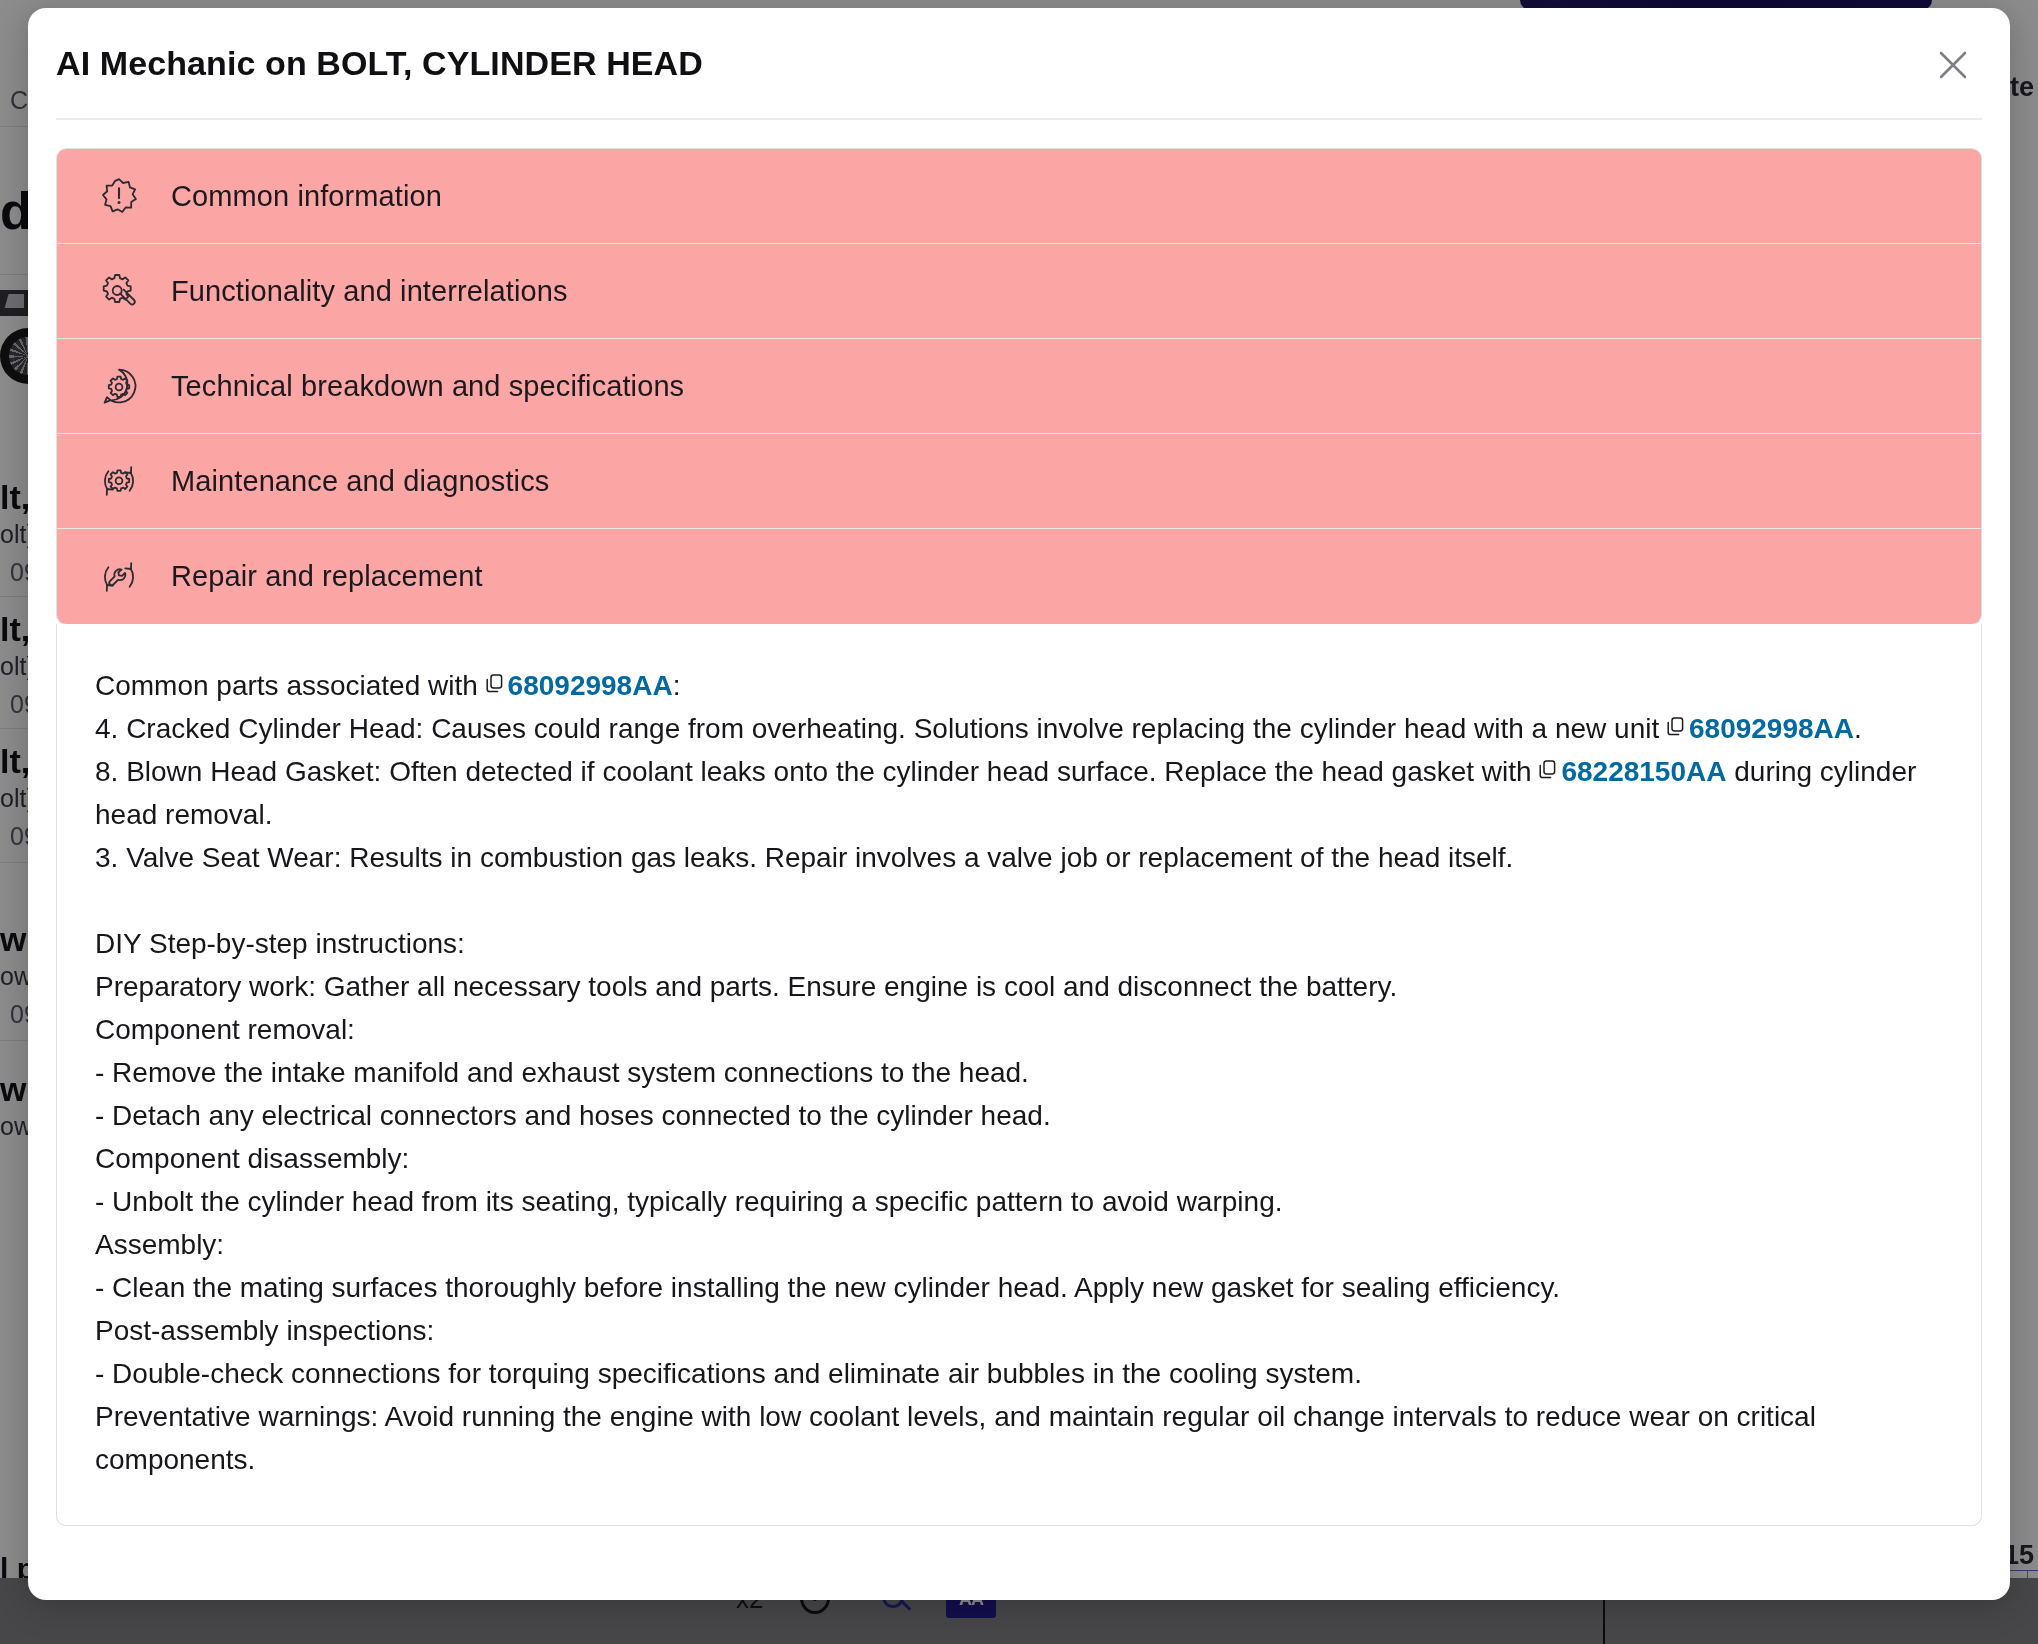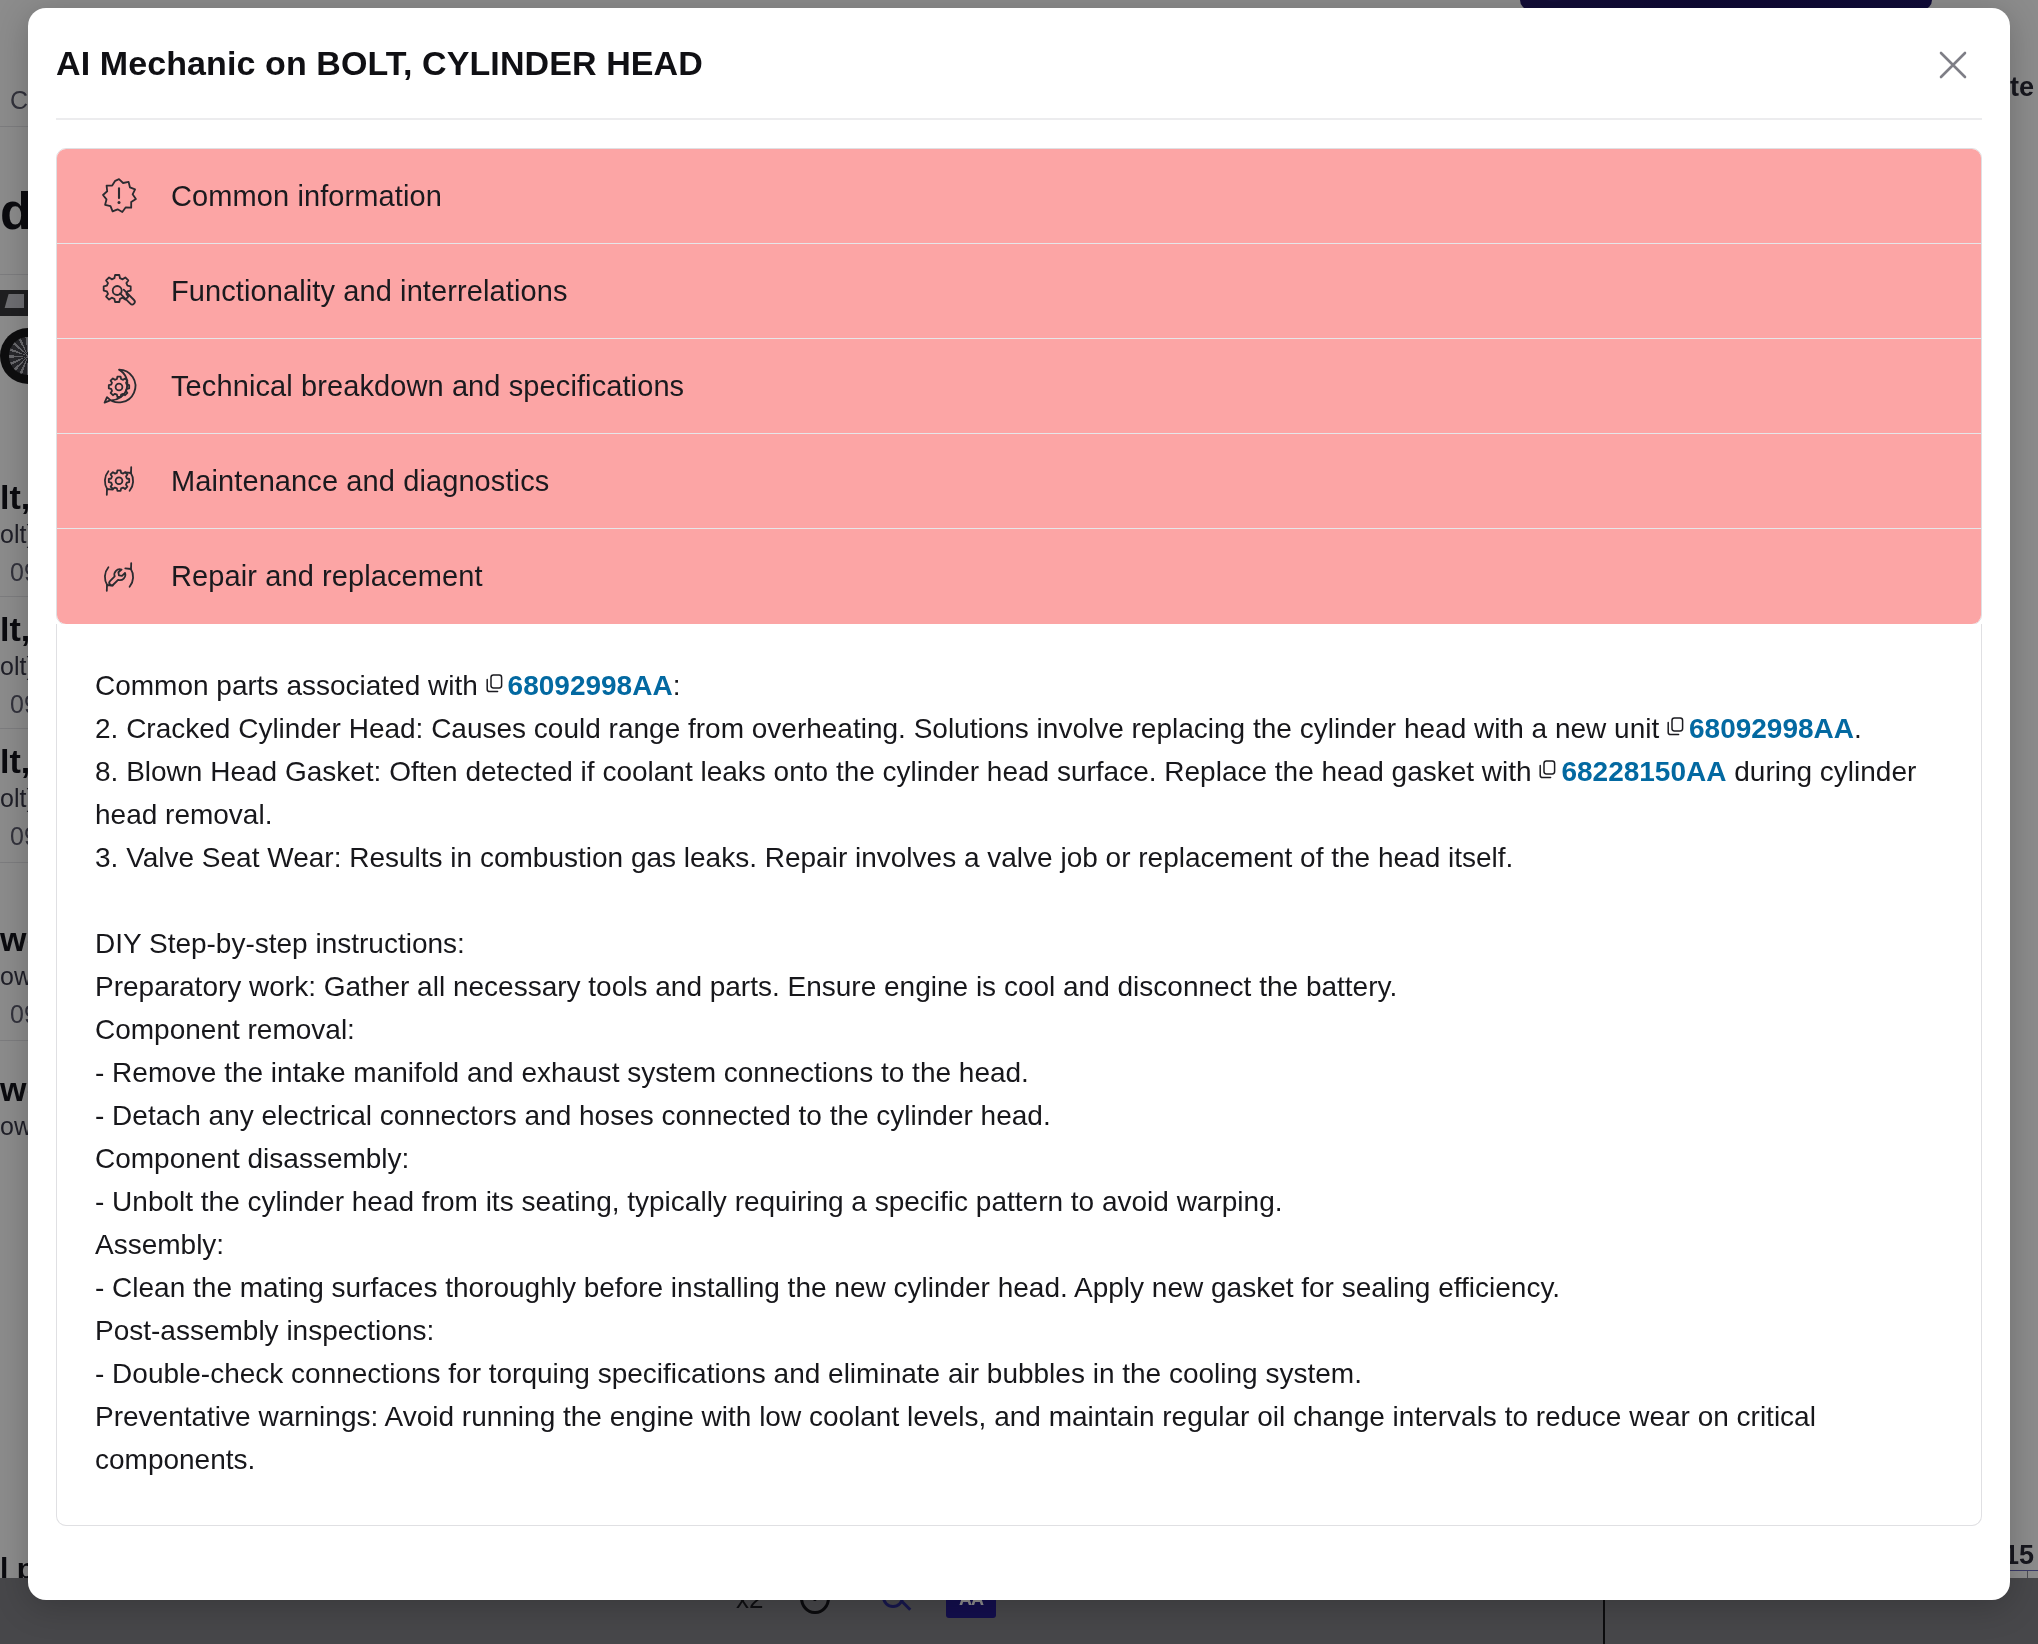--- a/index.html
+++ b/index.html
@@ -495,21 +495,21 @@
     </div>
 
     <div class="content-card flush">
       <div class="body-text">
 
         <span>Common parts associated with </span><span class="copy-icon"><svg width="17" height="19" viewBox="0 0 17 19" fill="none">
               <rect x="5.0" y="1.0" width="10.6" height="13.0" rx="2.4" stroke="#1b1b20" stroke-width="1.5"></rect>
               <path d="M11.6 17.6 H3.6 a2.4 2.4 0 0 1 -2.4 -2.4 V5.6" stroke="#1b1b20" stroke-width="1.5" stroke-linecap="round"></path>
             </svg></span><a class="part-link" href="#">68092998AA</a><span>:</span><br>
 
-        <span>2. Cracked Cylinder Head: Causes could range from overheating. Solutions involve replacing the cylinder head with a new unit </span><span class="copy-icon"><svg width="17" height="19" viewBox="0 0 17 19" fill="none">
+        <span>4. Cracked Cylinder Head: Causes could range from overheating. Solutions involve replacing the cylinder head with a new unit </span><span class="copy-icon"><svg width="17" height="19" viewBox="0 0 17 19" fill="none">
               <rect x="5.0" y="1.0" width="10.6" height="13.0" rx="2.4" stroke="#1b1b20" stroke-width="1.5"></rect>
               <path d="M11.6 17.6 H3.6 a2.4 2.4 0 0 1 -2.4 -2.4 V5.6" stroke="#1b1b20" stroke-width="1.5" stroke-linecap="round"></path>
             </svg></span><a class="part-link" href="#">68092998AA</a><span>.</span><br>
 
         <span>8. Blown Head Gasket: Often detected if coolant leaks onto the cylinder head surface. Replace the head gasket with </span><span class="copy-icon"><svg width="17" height="19" viewBox="0 0 17 19" fill="none">
               <rect x="5.0" y="1.0" width="10.6" height="13.0" rx="2.4" stroke="#1b1b20" stroke-width="1.5"></rect>
               <path d="M11.6 17.6 H3.6 a2.4 2.4 0 0 1 -2.4 -2.4 V5.6" stroke="#1b1b20" stroke-width="1.5" stroke-linecap="round"></path>
             </svg></span><a class="part-link" href="#">68228150AA</a><span> during cylinder head removal.</span><br>
 
         <span>3. Valve Seat Wear: Results in combustion gas leaks. Repair involves a valve job or replacement of the head itself.</span><br>

